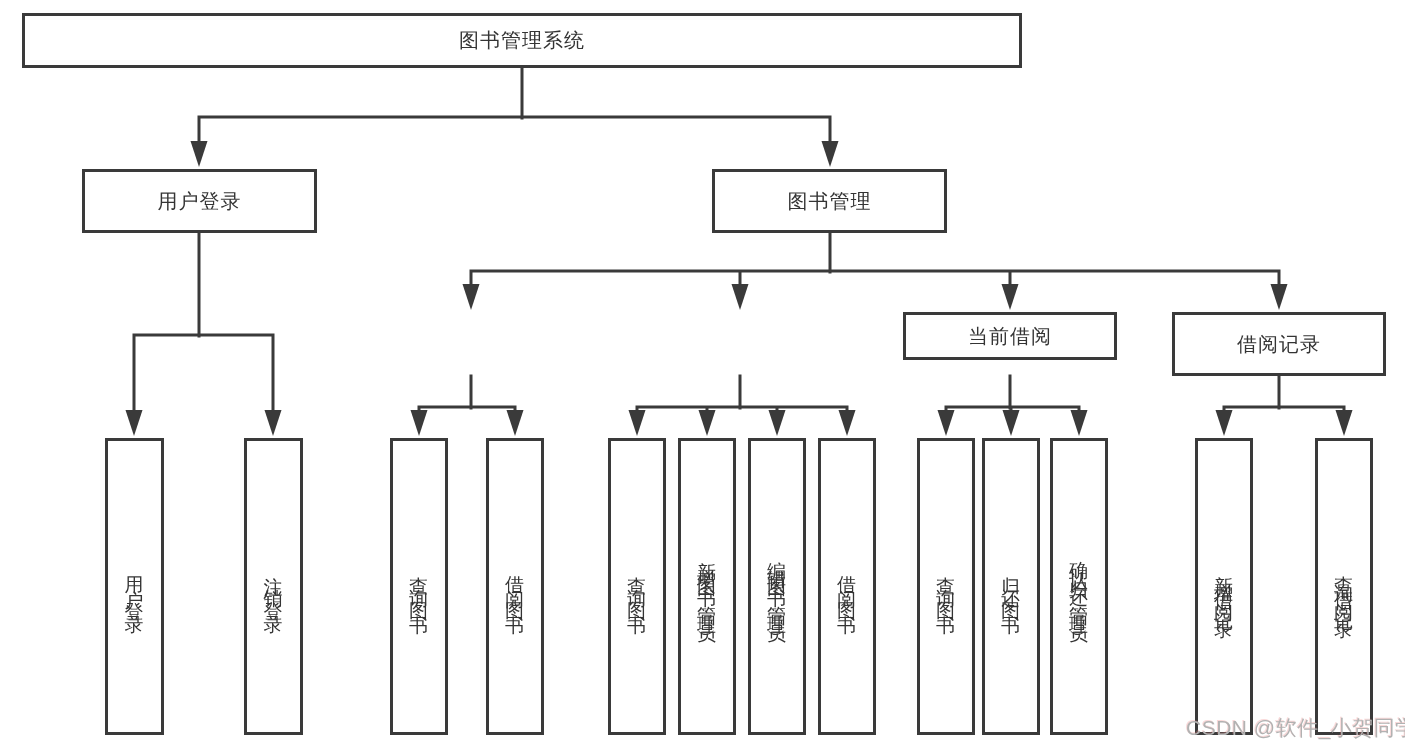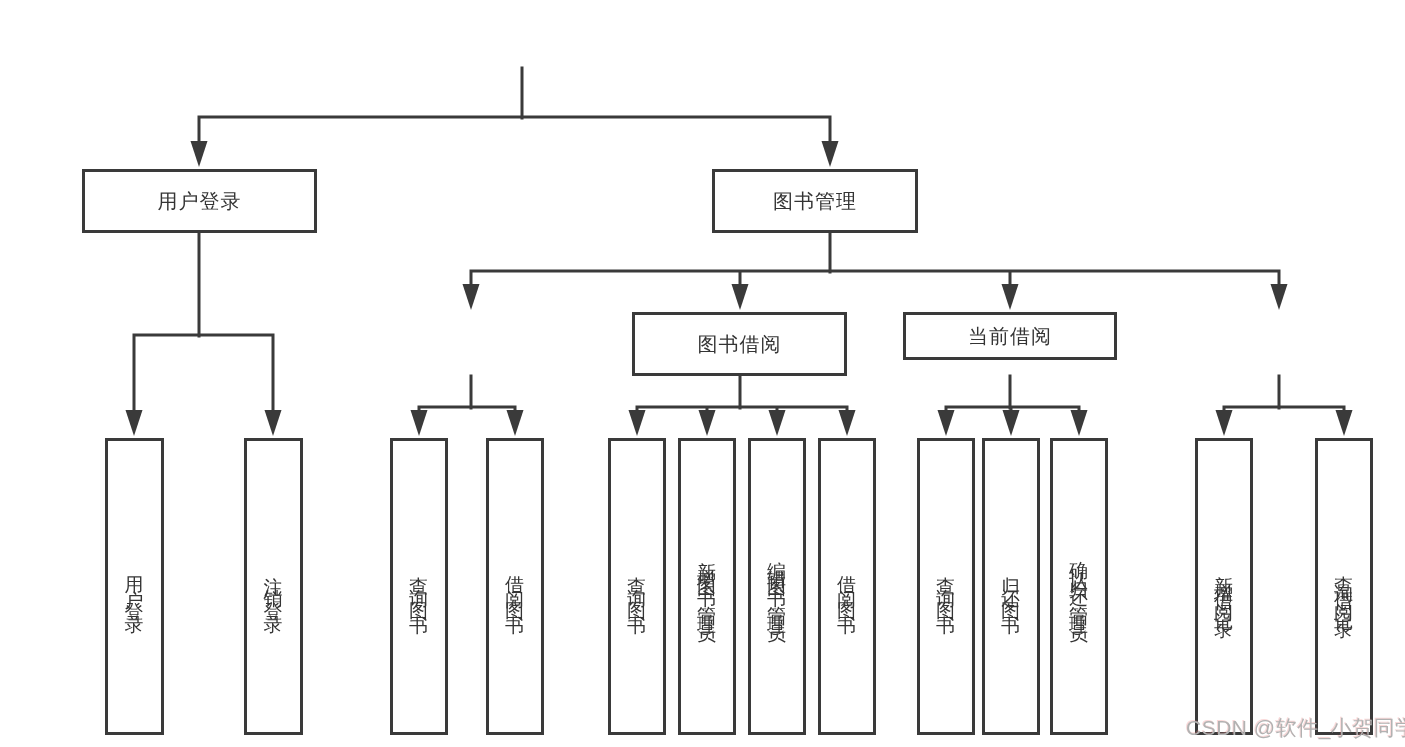--- a/index.html
+++ b/index.html
@@ -97,26 +97,27 @@
       <polygon points="768.5,410 785.5,410 777,436"></polygon>
       <polygon points="838.5,410 855.5,410 847,436"></polygon>
       <polygon points="937.5,410 954.5,410 946,436"></polygon>
       <polygon points="1002.5,410 1019.5,410 1011,436"></polygon>
       <polygon points="1070.5,410 1087.5,410 1079,436"></polygon>
       <polygon points="1215.5,410 1232.5,410 1224,436"></polygon>
       <polygon points="1335.5,410 1352.5,410 1344,436"></polygon>
     </g>
   </svg>
 
+  <div class="node hbox" style="left:22px;top:13px;width:1000px;height:55px;">图书管理系统</div>
 
   <div class="node hbox" style="left:82px;top:169px;width:235px;height:64px;">用户登录</div>
-  <div class="node hbox" style="left:712px;top:169px;width:206px;height:64px;">图书管理</div>
+  <div class="node hbox" style="left:712px;top:169px;width:235px;height:64px;">图书管理</div>
 
-  <div class="node hbox" style="left:632px;top:312px;width:215px;height:64px;">图书借阅</div>
   <div class="node hbox" style="left:903px;top:312px;width:214px;height:48px;">当前借阅</div>
+  <div class="node hbox" style="left:1172px;top:312px;width:214px;height:64px;">借阅记录</div>
 
   <div class="node vbox" style="left:105px;top:438px;width:59px;height:297px;">用户登录</div>
   <div class="node vbox" style="left:244px;top:438px;width:59px;height:297px;">注销登录</div>
 
   <div class="node vbox" style="left:390px;top:438px;width:58px;height:297px;">查询图书</div>
   <div class="node vbox" style="left:486px;top:438px;width:58px;height:297px;">借阅图书</div>
 
   <div class="node vbox" style="left:608px;top:438px;width:58px;height:297px;">查询图书</div>
   <div class="node vbox long" style="left:678px;top:438px;width:58px;height:297px;">新增图书（管理员）</div>
   <div class="node vbox long" style="left:748px;top:438px;width:58px;height:297px;">编辑图书（管理员）</div>

